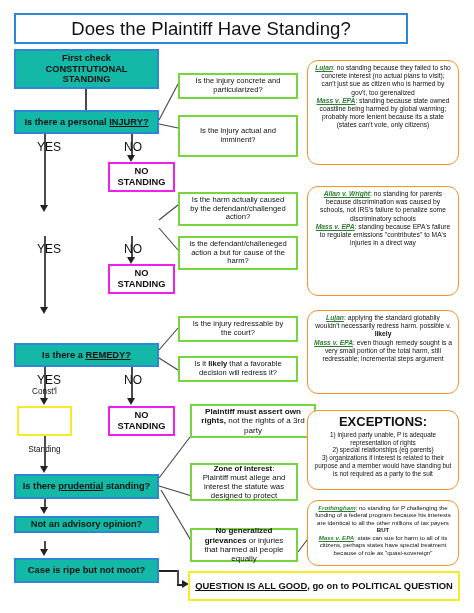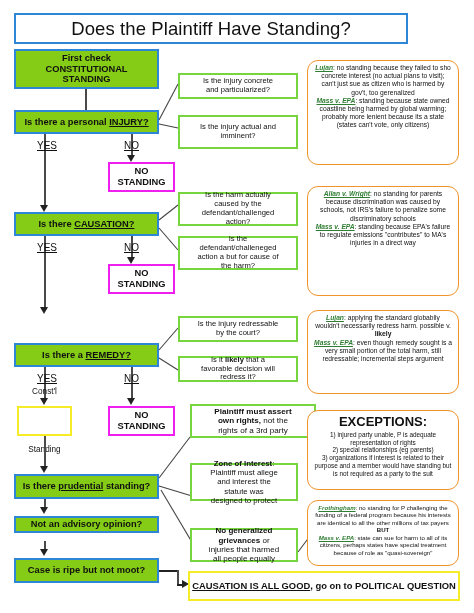--- a/index.html
+++ b/index.html
@@ -33,21 +33,21 @@
   .title-box {
     border: 2.5px solid #2e86d6;
     background: #ffffff;
     font-size: 18.5px;
     font-weight: 400;
     letter-spacing: 0.1px;
   }
   
   .blue-box {
     border: 2.5px solid #2e86d6;
-    background: #84cc16;
+    background: #14b8a6;
     font-size: 9.3px;
     font-weight: bold;
   }
   
   .magenta-box {
     border: 2.5px solid #ef20ef;
     background: #ffffff;
     font-size: 9.3px;
     font-weight: bold;
   }
@@ -64,21 +64,21 @@
     background: #ffffff;
     font-size: 9.4px;
     font-weight: bold;
   }
   
   .green-box {
     border: 2px solid #77d53f;
     background: #ffffff;
     font-size: 7.6px;
     font-weight: 400;
-    padding: 2px 16px;
+    padding: 2px 8px;
   }
   
   .orange-box {
     border: 1.6px solid #f0932b;
     border-radius: 11px;
     background: #ffffff;
     font-size: 6.7px;
     font-weight: 400;
     padding: 3px 6px;
     line-height: 1.22;
@@ -114,23 +114,22 @@
   }
   .arrow-right {
     position: absolute;
     width: 0; height: 0;
     border-top: 4.5px solid transparent;
     border-bottom: 4.5px solid transparent;
     border-left: 7px solid #222222;
   }
   .branch-label {
     position: absolute;
-    font-size: 10px;
+    font-size: 12px;
     color: #111;
-    text-decoration: underline;
   }
   .diag {
     position: absolute;
     overflow: visible;
   }
   .diag line { stroke: #444; stroke-width: 1.1; }
 </style>
 </head>
 <body>
 
@@ -160,25 +159,20 @@
 
   <div class="vline" style="left:131px; top:134px; height:23px;"></div>
   <div class="arrow-down" style="left:127px; top:155px;"></div>
   <div class="branch-label" style="left:124px; top:140px;">NO</div>
 
   <div class="box magenta-box" style="left:108px; top:162px; width:67px; height:30px; flex-direction:column;">
     <span>NO</span>
     <span>STANDING</span>
   </div>
 
-  <div class="box blue-box" style="left:14px; top:212px; width:145px; height:24px;">
-    <span>
-      <span>Is there </span><span class="u">CAUSATION?</span>
-    </span>
-  </div>
 
   <div class="vline" style="left:44px; top:236px; height:74px;"></div>
   <div class="arrow-down" style="left:39.5px; top:307px;"></div>
   <div class="branch-label" style="left:37px; top:242px;">YES</div>
 
   <div class="vline" style="left:131px; top:236px; height:23px;"></div>
   <div class="arrow-down" style="left:127px; top:257px;"></div>
   <div class="branch-label" style="left:124px; top:242px;">NO</div>
 
   <div class="box magenta-box" style="left:108px; top:264px; width:67px; height:30px; flex-direction:column;">
@@ -233,21 +227,21 @@
     <span>Case is ripe but not moot?</span>
   </div>
 
   <div class="hline" style="left:159px; top:570px; width:19px;"></div>
   <div class="vline" style="left:177px; top:570px; height:15px;"></div>
   <div class="hline" style="left:177px; top:584px; width:6px;"></div>
   <div class="arrow-right" style="left:182px; top:580px;"></div>
 
   <div class="box yellow-final" style="left:188px; top:571px; width:272px; height:30px;">
     <span>
-      <span class="u">CAUSATION IS ALL GOOD</span><span>, go on to POLITICAL QUESTION</span>
+      <span class="u">QUESTION IS ALL GOOD</span><span>, go on to POLITICAL QUESTION</span>
     </span>
   </div>
 
   <svg class="diag" style="left:0; top:0; width:474px; height:613px;">
 
     <line x1="159" y1="120" x2="178" y2="84"></line>
     <line x1="159" y1="124" x2="178" y2="128"></line>
 
     <line x1="159" y1="220" x2="178" y2="205"></line>
     <line x1="159" y1="228" x2="178" y2="250"></line>
@@ -261,21 +255,21 @@
 
     <line x1="298" y1="418" x2="318" y2="437"></line>
 
     <line x1="298" y1="552" x2="316" y2="528"></line>
   </svg>
 
   <div class="box green-box" style="left:178px; top:73px; width:120px; height:26px;">
     <span>Is the injury concrete and particularized?</span>
   </div>
 
-  <div class="box green-box" style="left:178px; top:115px; width:120px; height:34px;">
+  <div class="box green-box" style="left:178px; top:115px; width:120px; height:42px;">
     <span>Is the injury actual and imminent?</span>
   </div>
 
   <div class="box green-box" style="left:178px; top:192px; width:120px; height:34px;">
     <span>Is the harm actually caused by the defendant/challenged action?</span>
   </div>
 
   <div class="box green-box" style="left:178px; top:316px; width:120px; height:26px;">
     <span>Is the injury redressable by the court?</span>
   </div>

